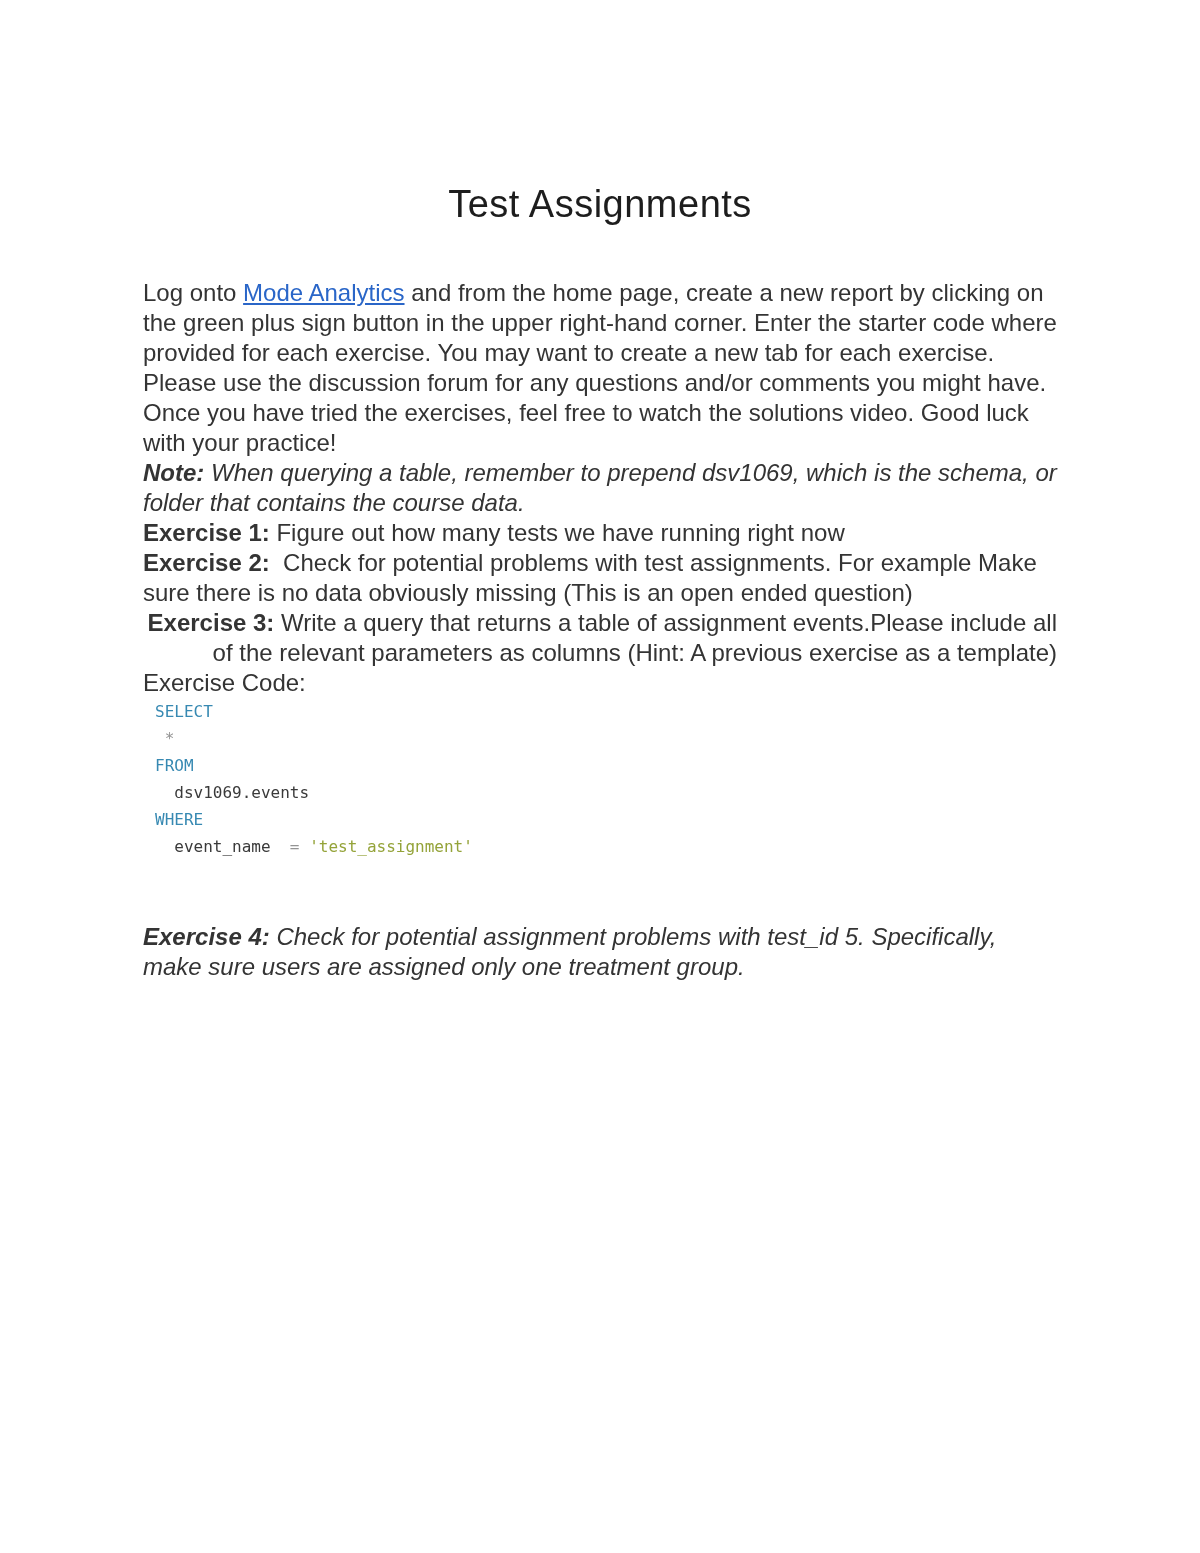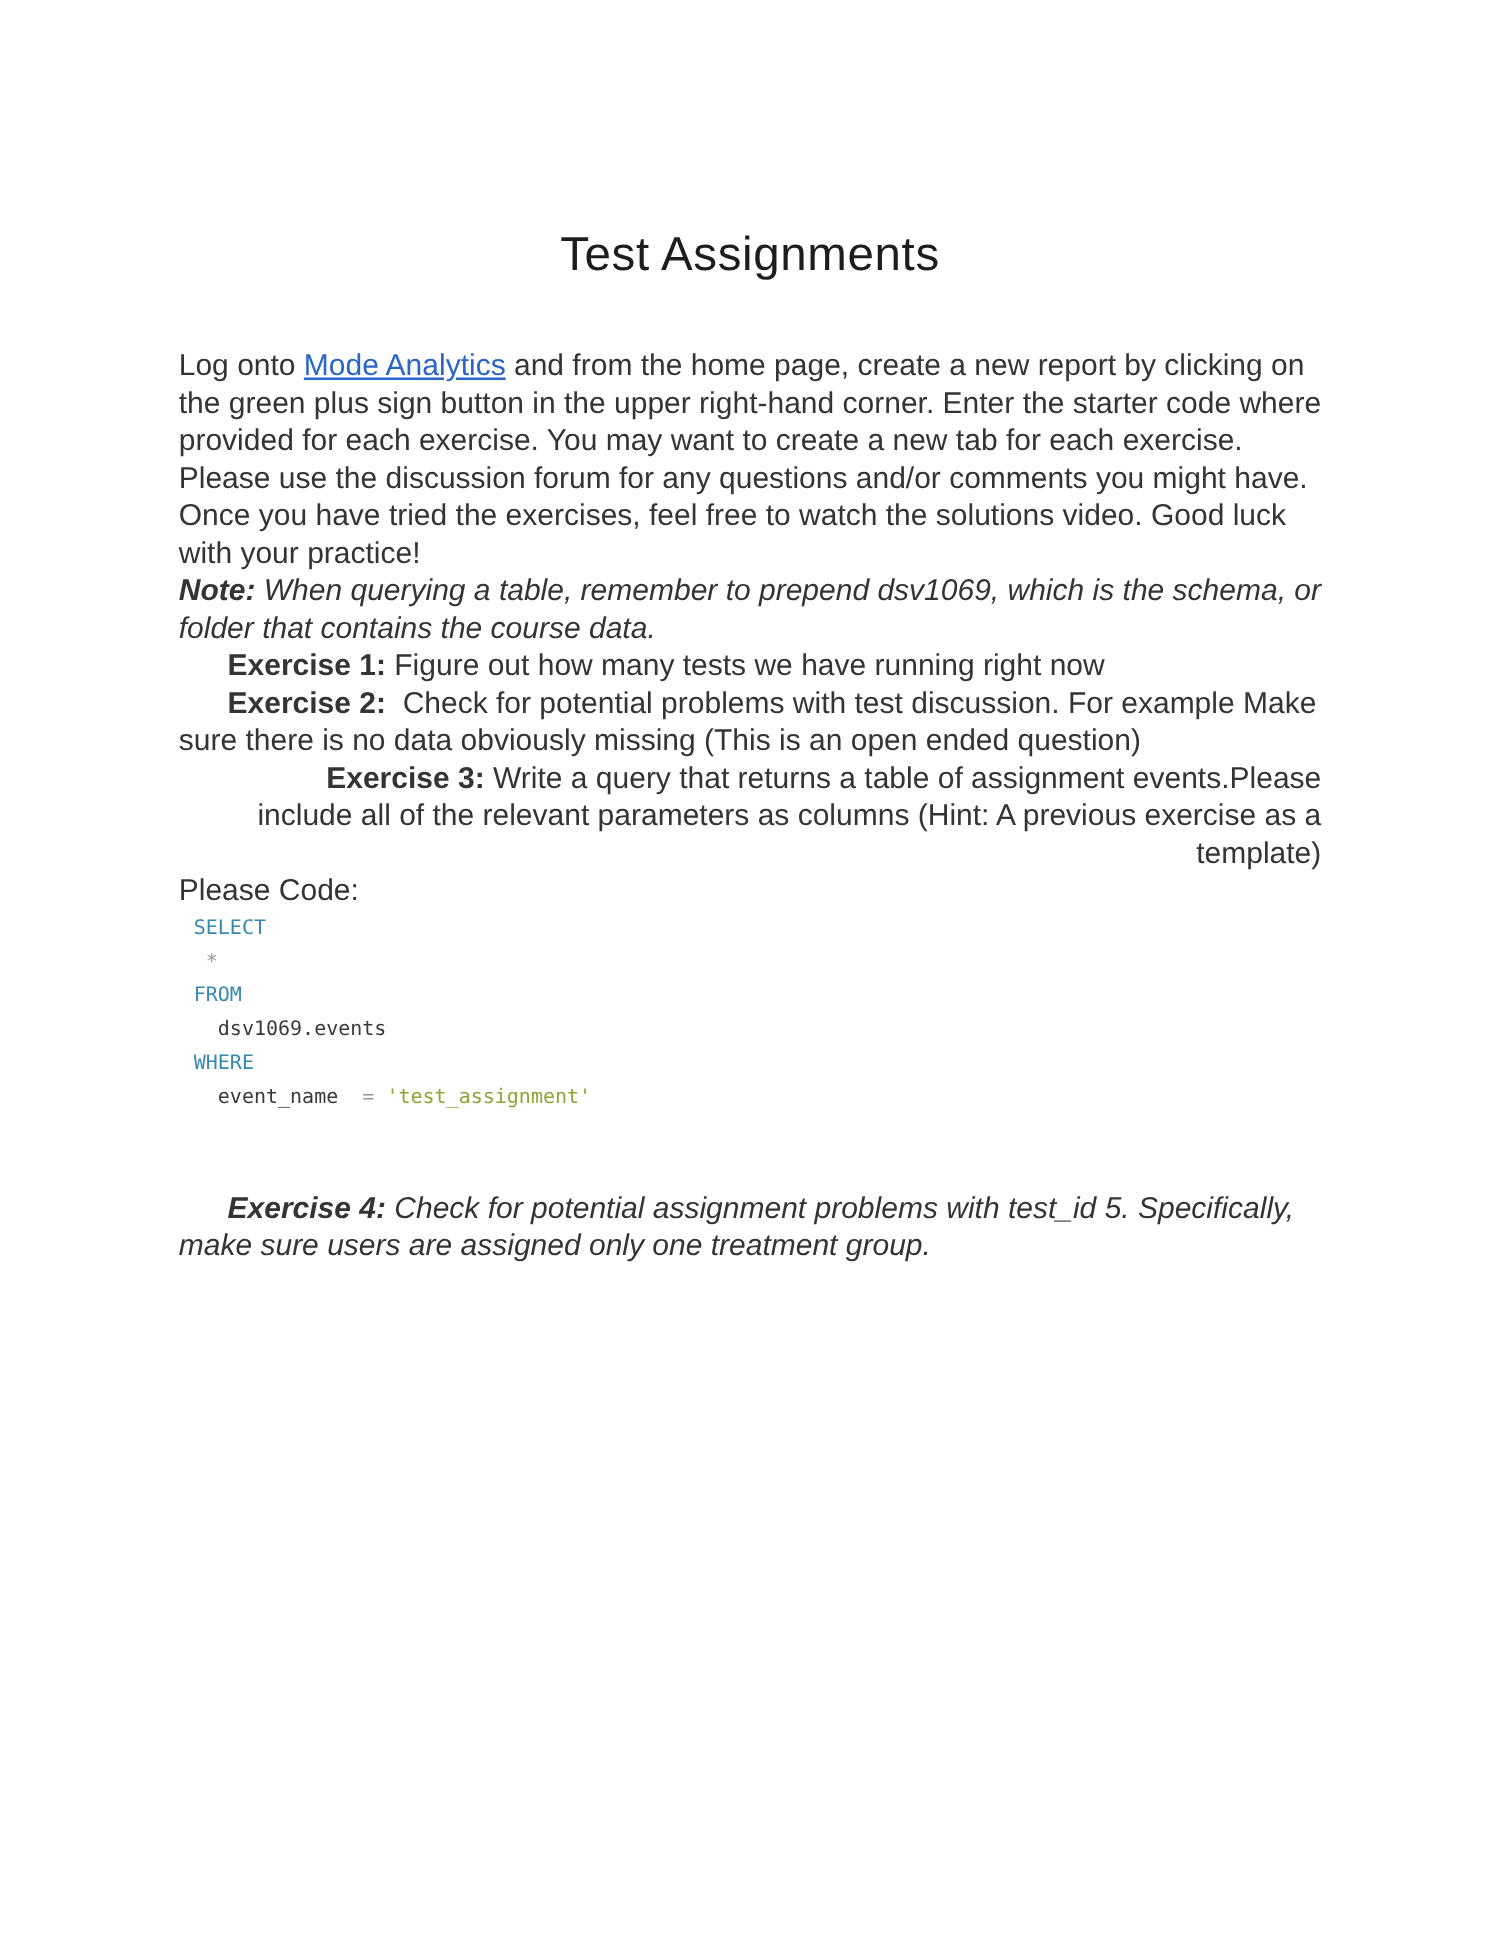--- a/index.html
+++ b/index.html
@@ -38,21 +38,21 @@
     white-space: pre-wrap;
   }
   .p-intro   { margin-bottom: 25px; }
   .p-forum   { margin-bottom: 32px; }
   .p-note    { margin-bottom: 31px; font-style: italic; }
   .p-ex1     { margin-bottom: 57px; }
   .p-ex2     { margin-bottom: 60px; }
   .p-ex3     { margin-bottom: 27px; text-align: right; }
   .p-starter { margin-bottom: 9px; }
   .p-ex4     { margin-bottom: 0; font-style: italic; }
-  .bold-label { font-weight: 700; margin-left: 39px; }
+  .bold-label { font-weight: 700; }
   .note-label { font-weight: 700; font-style: italic; }
   a.doc-link {
     color: #2a66c8;
     text-decoration: underline;
     cursor: pointer;
   }
   .code-block {
     margin: 0 0 62px 0;
     padding-left: 12px;
     font-family: "DejaVu Sans Mono", monospace;
@@ -73,25 +73,25 @@
   <h1 class="doc-title">Test Assignments</h1>
 
   <p class="doc-par p-intro"><span>Log onto </span><a class="doc-link">Mode Analytics</a><span> and from the home page, create a new report by clicking on the green plus sign button in the upper right-hand corner. Enter the starter code where provided for each exercise. You may want to create a new tab for each exercise.</span></p>
 
   <p class="doc-par p-forum">Please use the discussion forum for any questions and/or comments you might have. Once you have tried the exercises, feel free to watch the solutions video. Good luck with your practice!</p>
 
   <p class="doc-par p-note"><span class="note-label">Note:</span><span> When querying a table, remember to prepend dsv1069, which is the schema, or folder that contains the course data.</span></p>
 
   <p class="doc-par p-ex1"><span class="bold-label">Exercise 1:</span><span> Figure out how many tests we have running right now</span></p>
 
-  <p class="doc-par p-ex2"><span class="bold-label">Exercise 2:</span><span>  Check for potential problems with test discussion. For example Make sure there is no data obviously missing (This is an open ended question)</span></p>
+  <p class="doc-par p-ex2"><span class="bold-label">Exercise 2:</span><span>  Check for potential problems with test assignments. For example Make sure there is no data obviously missing (This is an open ended question)</span></p>
 
   <p class="doc-par p-ex3"><span class="bold-label">Exercise 3:</span><span> Write a query that returns a table of assignment events.Please include all of the relevant parameters as columns (Hint: A previous exercise as a template)</span></p>
 
-  <p class="doc-par p-starter">Please Code:</p>
+  <p class="doc-par p-starter">Exercise Code:</p>
 
   <div class="code-block">
     <div class="code-line"><span class="tok-kw">SELECT</span></div>
     <div class="code-line"><span class="tok-op"> *</span></div>
     <div class="code-line"><span class="tok-kw">FROM</span></div>
     <div class="code-line"><span class="tok-id">  dsv1069.events</span></div>
     <div class="code-line"><span class="tok-kw">WHERE</span></div>
     <div class="code-line"><span class="tok-id">  event_name</span><span class="tok-op">  = </span><span class="tok-str">'test_assignment'</span></div>
   </div>
 

